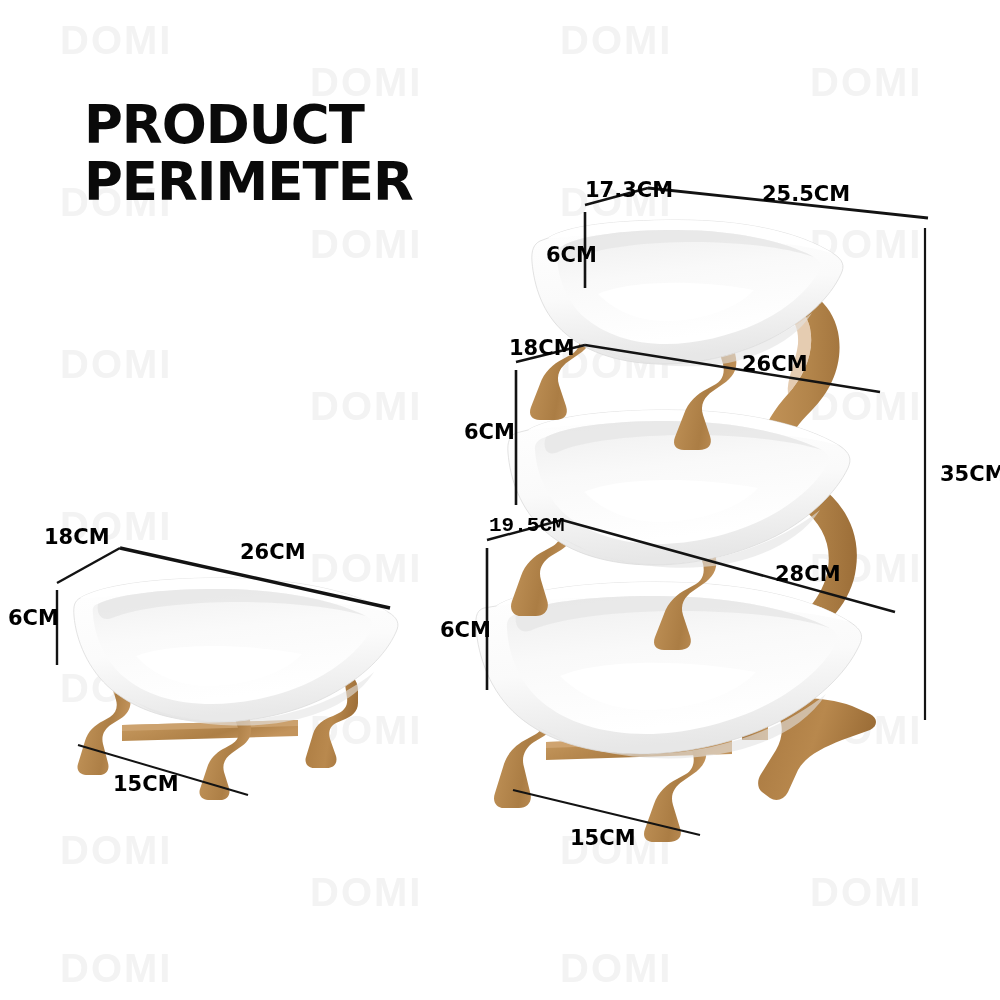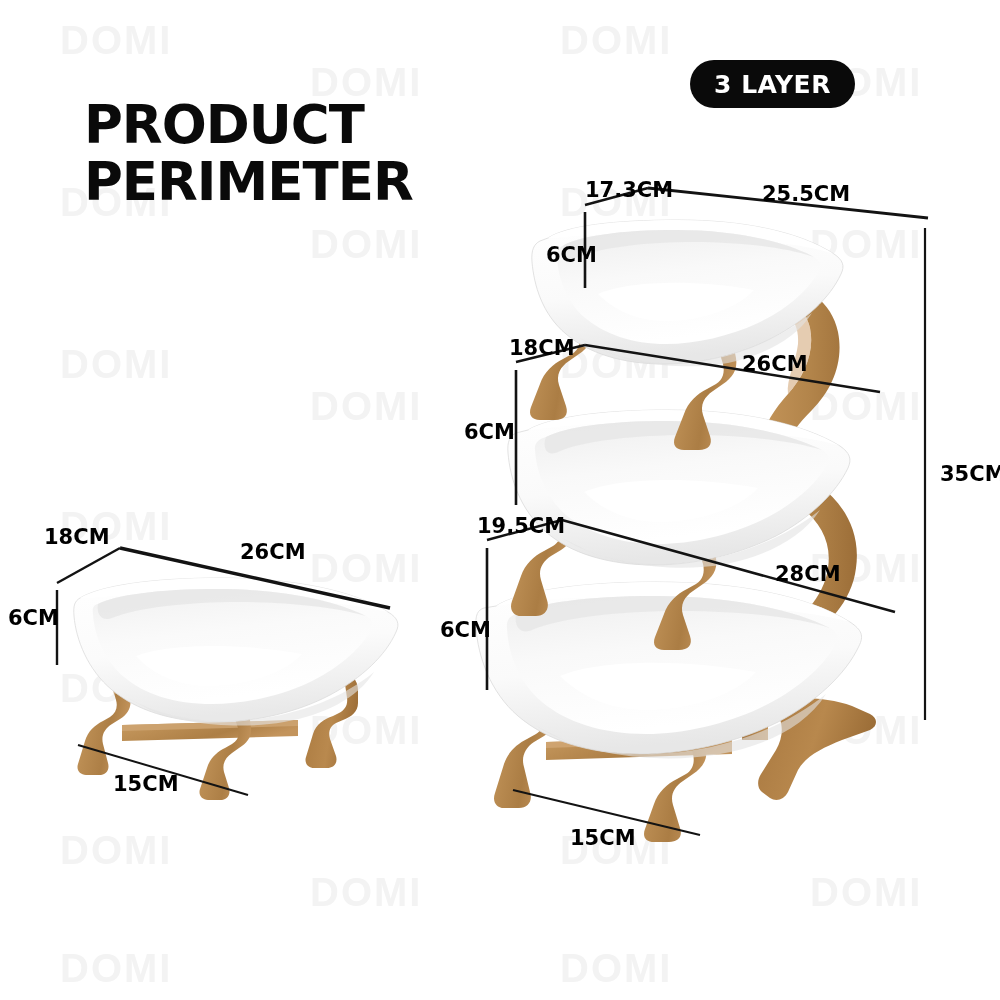--- a/index.html
+++ b/index.html
@@ -122,21 +122,20 @@
       <div class="wm" style="left: 310px; top: 870px; color: rgb(243, 243, 243);">DOMI</div>
       <div class="wm" style="left: 560px; top: 828px; color: rgb(243, 243, 243);">DOMI</div>
       <div class="wm" style="left: 810px; top: 870px; color: rgb(243, 243, 243);">DOMI</div>
       <div class="wm" style="left: 60px; top: 946px; color: rgb(243, 243, 243);">DOMI</div>
       <div class="wm" style="left: 560px; top: 946px; color: rgb(243, 243, 243);">DOMI</div>
     </div>
 
   <div id="title">PRODUCT
 PERIMETER</div>
 
-  <div class="badge" id="badge-3layer">3 LAYER</div>
 
 
   <div class="product" id="product-1layer">
     <svg viewBox="0 0 380 290" preserveAspectRatio="none">
       <defs>
         <linearGradient id="cer1" x1="0" y1="0" x2="0.2" y2="1">
           <stop offset="0%" stop-color="#ffffff"></stop>
           <stop offset="55%" stop-color="#fbfbfb"></stop>
           <stop offset="100%" stop-color="#e9e9e9"></stop>
         </linearGradient>
@@ -499,21 +498,21 @@
   <div class="dim" style="left:762px; top:182px;">25.5CM</div>
 
   <div class="dim" style="left:546px; top:243px;">6CM</div>
 
   <div class="dim" style="left:509px; top:336px;">18CM</div>
 
   <div class="dim" style="left:742px; top:352px;">26CM</div>
 
   <div class="dim" style="left:464px; top:420px;">6CM</div>
 
-  <div class="dim" style="left:477px; top:514px;">19.5CM</div>
+  <div class="dim" style="left:489px; top:514px;font-family:Liberation Mono, monospace;">19.5CM</div>
 
   <div class="dim" style="left:775px; top:562px;">28CM</div>
 
   <div class="dim" style="left:440px; top:618px;">6CM</div>
 
   <div class="dim" style="left:570px; top:826px;">15CM</div>
 
   <div class="dim" style="left:940px; top:462px;">35CM</div>
 
 </div>

